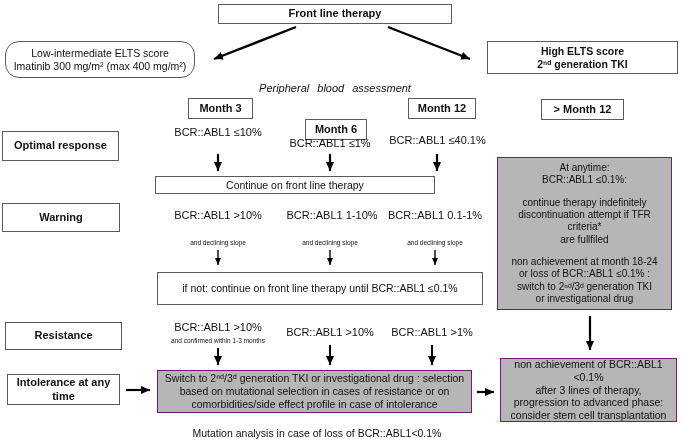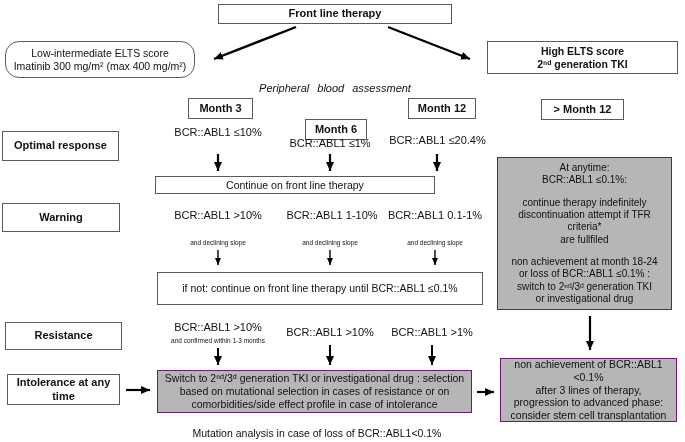--- a/index.html
+++ b/index.html
@@ -76,21 +76,21 @@
   </div>
   <div class="box bold" style="left:5px;top:322px;width:117px;height:28px;">
     <span>Resistance</span>
   </div>
   <div class="box bold" style="left:7px;top:374px;width:113px;height:31px;padding:0 6px;">
     <span>Intolerance at any time</span>
   </div>
 
   <div class="plain" style="left:160px;top:126px;width:116px;height:14px;">BCR::ABL1 ≤10%</div>
   <div class="plain" style="left:272px;top:137px;width:116px;height:14px;">BCR::ABL1 ≤1%</div>
-  <div class="plain" style="left:375px;top:134px;width:125px;height:14px;">BCR::ABL1 ≤20.4%</div>
+  <div class="plain" style="left:375px;top:134px;width:125px;height:14px;">BCR::ABL1 ≤40.1%</div>
 
   <div class="box sm" style="left:155px;top:176px;width:280px;height:18px;">
     <span>Continue on front line therapy</span>
   </div>
 
   <div class="plain" style="left:160px;top:209px;width:116px;height:14px;">BCR::ABL1 &gt;10%</div>
   <div class="plain" style="left:272px;top:209px;width:120px;height:14px;">BCR::ABL1 1-10%</div>
   <div class="plain" style="left:373px;top:209px;width:124px;height:14px;">BCR::ABL1 0.1-1%</div>
 
   <div class="plain tiny" style="left:168px;top:238px;width:100px;height:9px;">and declining  slope</div>

